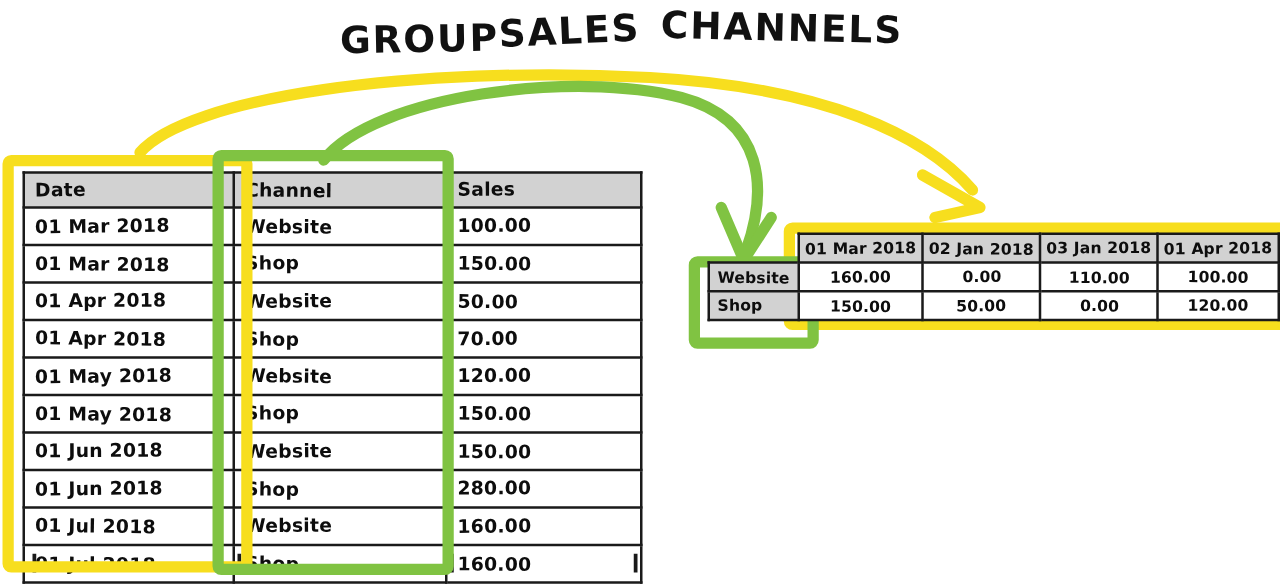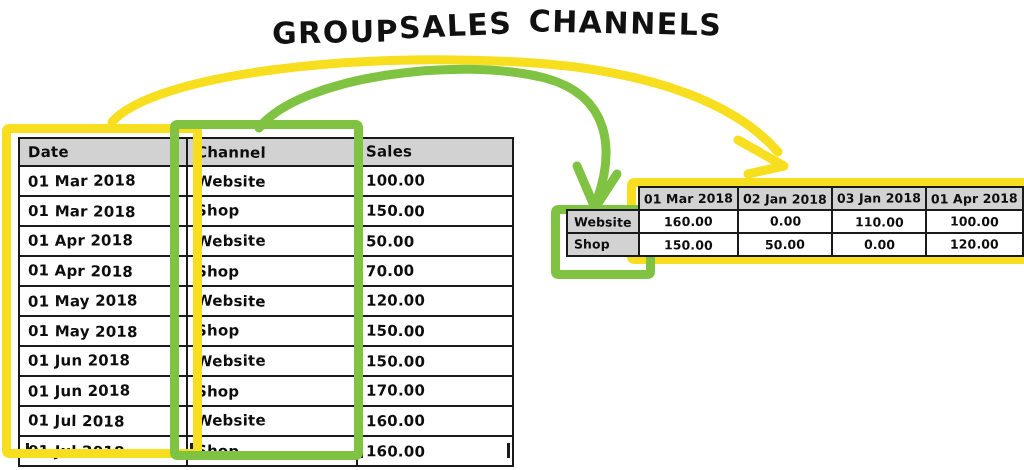--- a/index.html
+++ b/index.html
@@ -241,21 +241,21 @@
         <td><span class="j4">150.00</span></td>
       </tr>
       <tr>
         <td><span class="j3">01 Jun 2018</span></td>
         <td><span class="j1">Website</span></td>
         <td><span class="j2">150.00</span></td>
       </tr>
       <tr>
         <td><span class="j1">01 Jun 2018</span></td>
         <td><span class="j2">Shop</span></td>
-        <td><span class="j3">170.00</span></td>
+        <td><span class="j3">280.00</span></td>
       </tr>
       <tr>
         <td><span class="j4">01 Jul 2018</span></td>
         <td><span class="j3">Website</span></td>
         <td><span class="j1">160.00</span></td>
       </tr>
       <tr>
         <td><span class="j2">01 Jul 2018</span></td>
         <td><span class="j4">Shop</span></td>
         <td><span class="j2">160.00</span></td>

